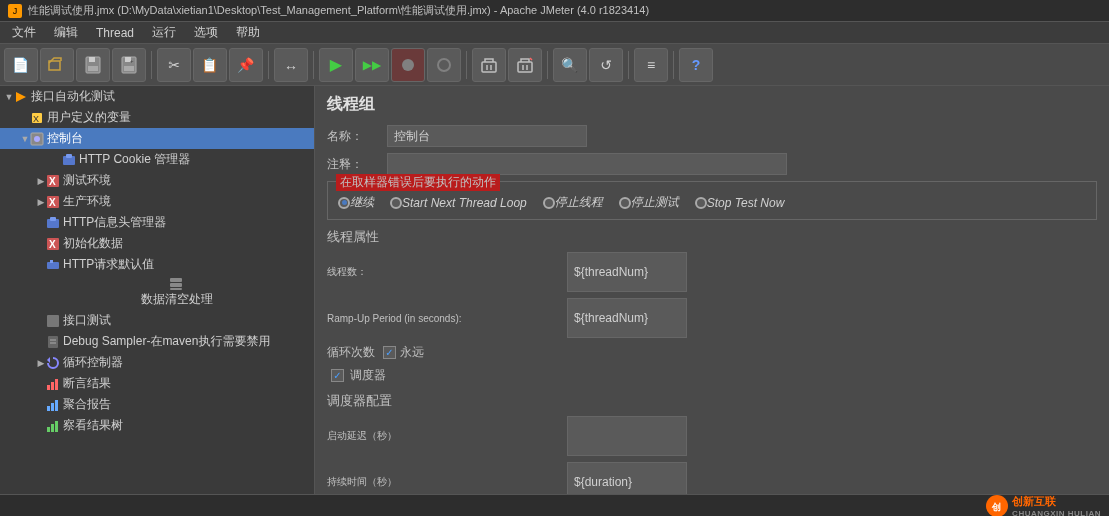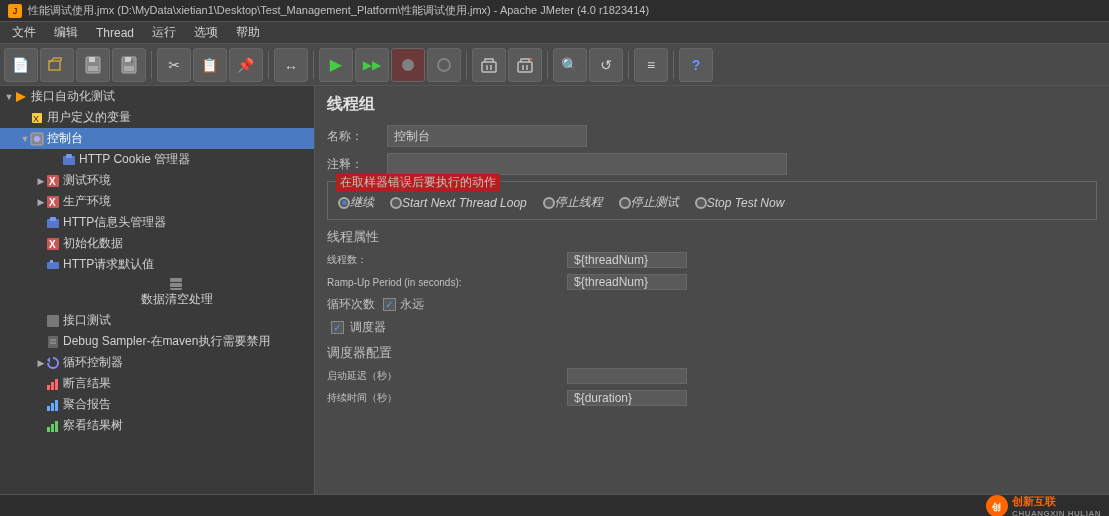--- a/index.html
+++ b/index.html
@@ -223,21 +223,21 @@
       color: #c0c0c0;
       min-width: 240px;
       font-size: 10px;
     }
     .thread-row-input {
       background: #5a5a5a;
       border: 1px solid #666;
       color: #d0d0d0;
       padding: 2px 6px;
       font-size: 12px;
-      height: 16px;
+      height: 40px;
       outline: none;
       width: 120px;
     }
 
     .checkbox-row {
       display: flex;
       align-items: center;
       gap: 6px;
       margin-bottom: 4px;
     }

